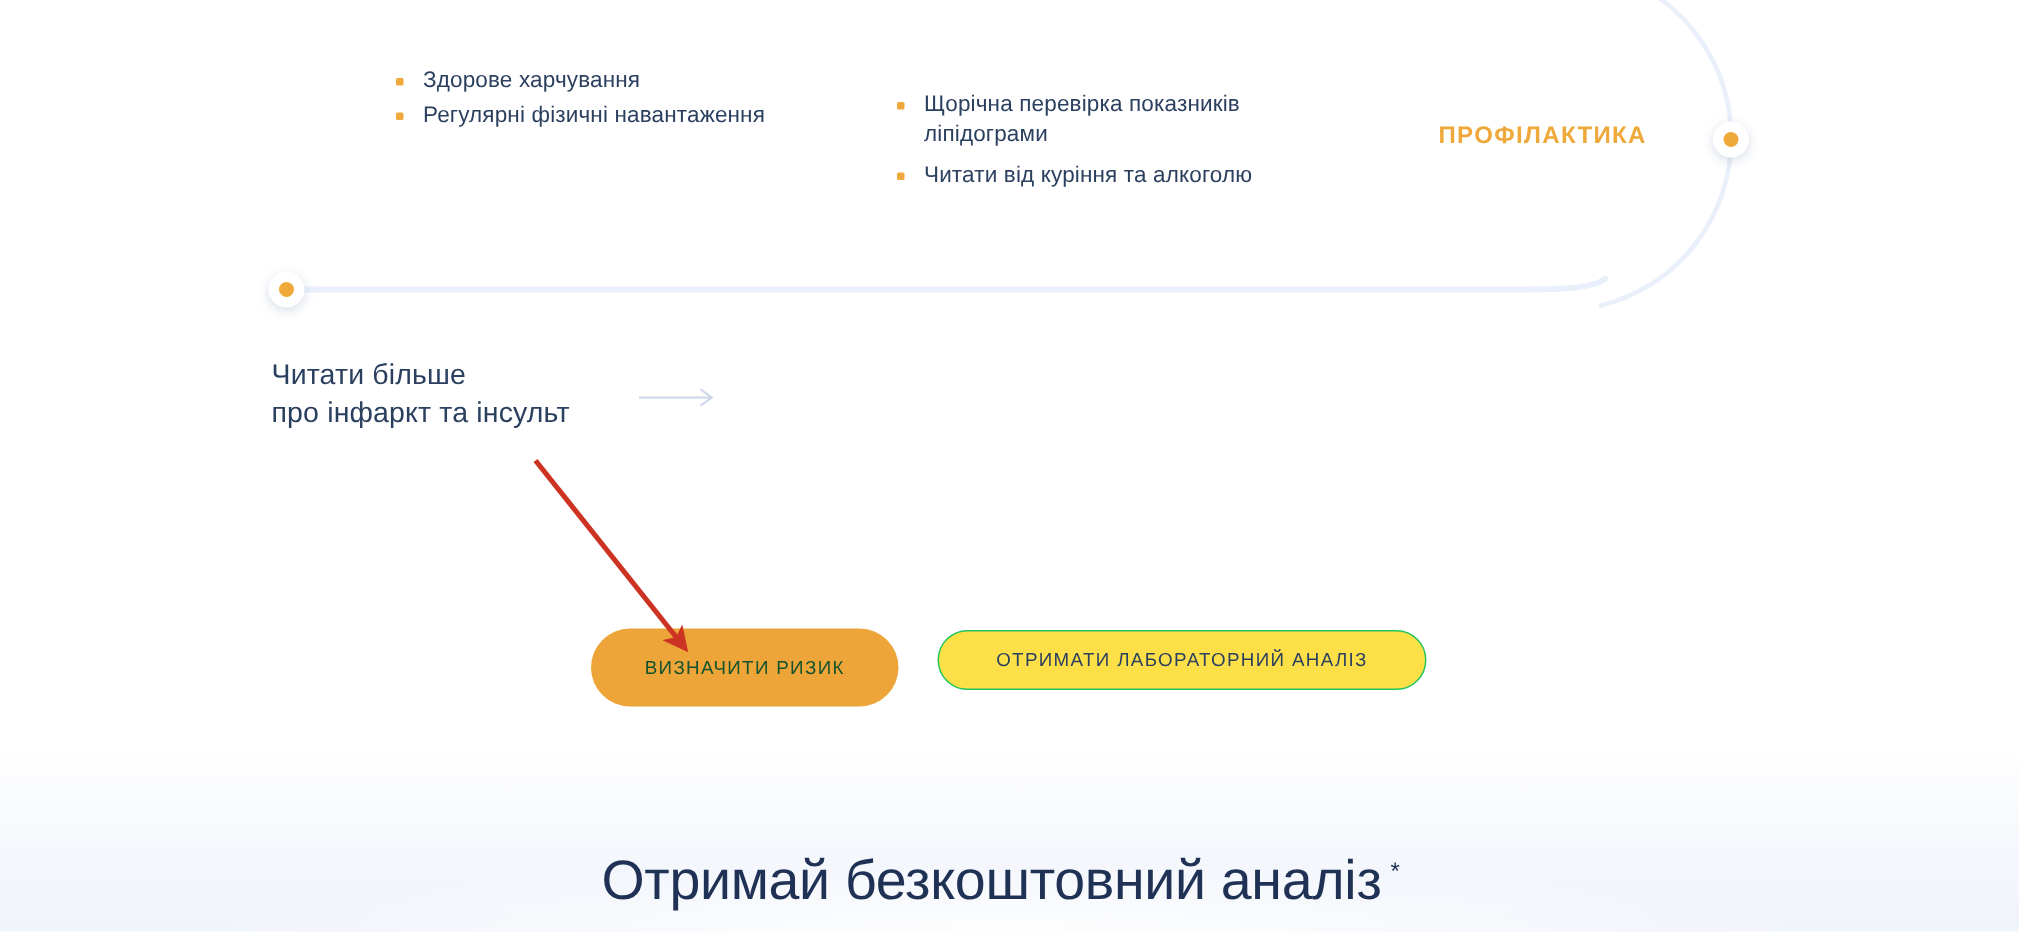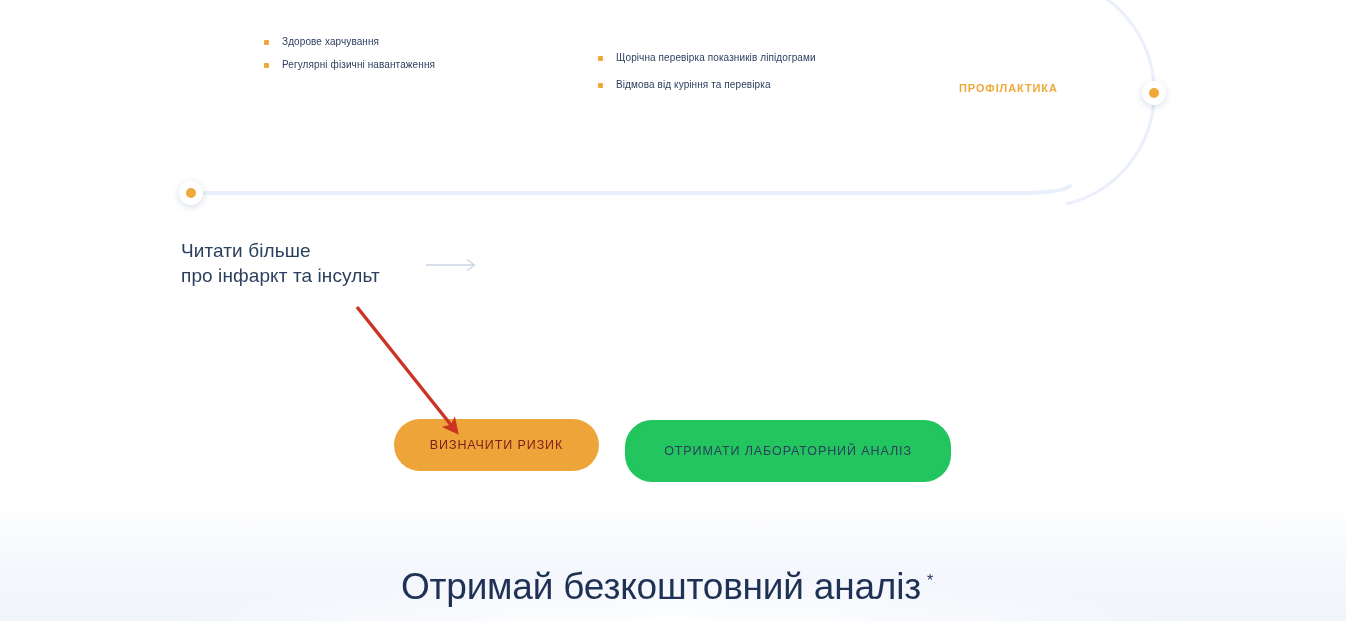--- a/index.html
+++ b/index.html
@@ -36,38 +36,38 @@
   }
   .node::after{
     content:""; width:10px; height:10px; border-radius:50%;
     background:#efa93a;
   }
   #node-right{ left:1142px; top:81px; }
   #node-left{ left:179px; top:181px; }
 
   
   .bullets{
-    position:absolute; top:32px;
-    font-size:10px; line-height:20px; color:#2b3f5e;
+    position:absolute; top:44px;
+    font-size:15px; line-height:20px; color:#2b3f5e;
     letter-spacing:0.1px;
   }
   #bullets-col-1{ left:260px; width:310px; }
   #bullets-col-2{ left:594px; width:300px;margin-top:16px; }
   .bullet-row{ position:relative; padding-left:22px; margin-bottom:3px; }
   .bullet-row .dot{
     position:absolute; left:4px; top:8px;
     width:5px; height:5px; background:#efa93a; border-radius:1px;
   }
   .bullet-row .txt{ display:block; }
   #bullets-col-2 .bullet-row{ margin-bottom:7px; }
 
   
   #prevention-label{
     position:absolute; left:959px; top:82px;
-    font-size:11px; font-weight:bold; letter-spacing:0.9px;
+    font-size:16px; font-weight:bold; letter-spacing:0.9px;
     color:#efa93a;
   }
 
   
   #read-more{
     position:absolute; left:181px; top:238px;
     display:flex; align-items:center; gap:46px;
     text-decoration:none;
   }
   #read-more .rm-text{
@@ -79,25 +79,25 @@
   
   .cta-row{ position:absolute; left:394px; top:419px; display:flex; align-items:flex-start; gap:26px; }
   .btn{
     font-family:"Liberation Sans", sans-serif;
     font-size:12.5px; letter-spacing:0.9px;
     cursor:pointer; white-space:nowrap;
     display:inline-flex; align-items:center; justify-content:center;
   }
   #btn-primary{
     width:205px; height:52px; border:none; border-radius:26px;
-    background:#eda539; color:#7f1d1d;
+    background:#eda539; color:#14532d;
   }
   #btn-secondary{
-    width:326px; height:62px; border:4px solid #22c55e; border-radius:27px;
-    background:#22c55e; color:#2b3f5e; margin-top:1px;
+    width:326px; height:40px; border:1px solid #22c55e; border-radius:27px;
+    background:#fde047; color:#2b3f5e; margin-top:1px;
   }
 
   
   #section-heading{
     position:absolute; left:0; right:12px; top:566px;
     text-align:center;
     font-size:37px; font-weight:normal; letter-spacing:-0.2px;
     color:#1f3154;
   }
   #section-heading .star{
@@ -139,21 +139,21 @@
   </div>
 </div>
 
 <div class="bullets" id="bullets-col-2">
   <div class="bullet-row">
     <span class="dot"></span>
     <span class="txt">Щорічна перевірка показників ліпідограми</span>
   </div>
   <div class="bullet-row">
     <span class="dot"></span>
-    <span class="txt">Відмова від куріння та перевірка</span>
+    <span class="txt">Читати від куріння та алкоголю</span>
   </div>
 </div>
 
 <a href="#" id="read-more">
   <span class="rm-text">Читати більше
 про інфаркт та інсульт</span>
   <span class="rm-arrow">
     <svg width="52" height="14" viewBox="0 0 52 14" xmlns="http://www.w3.org/2000/svg">
       <path d="M0 7 H48 M41 1.5 L48.5 7 L41 12.5" fill="none" stroke="#cdd6e8" stroke-width="1.4"></path>
     </svg>

